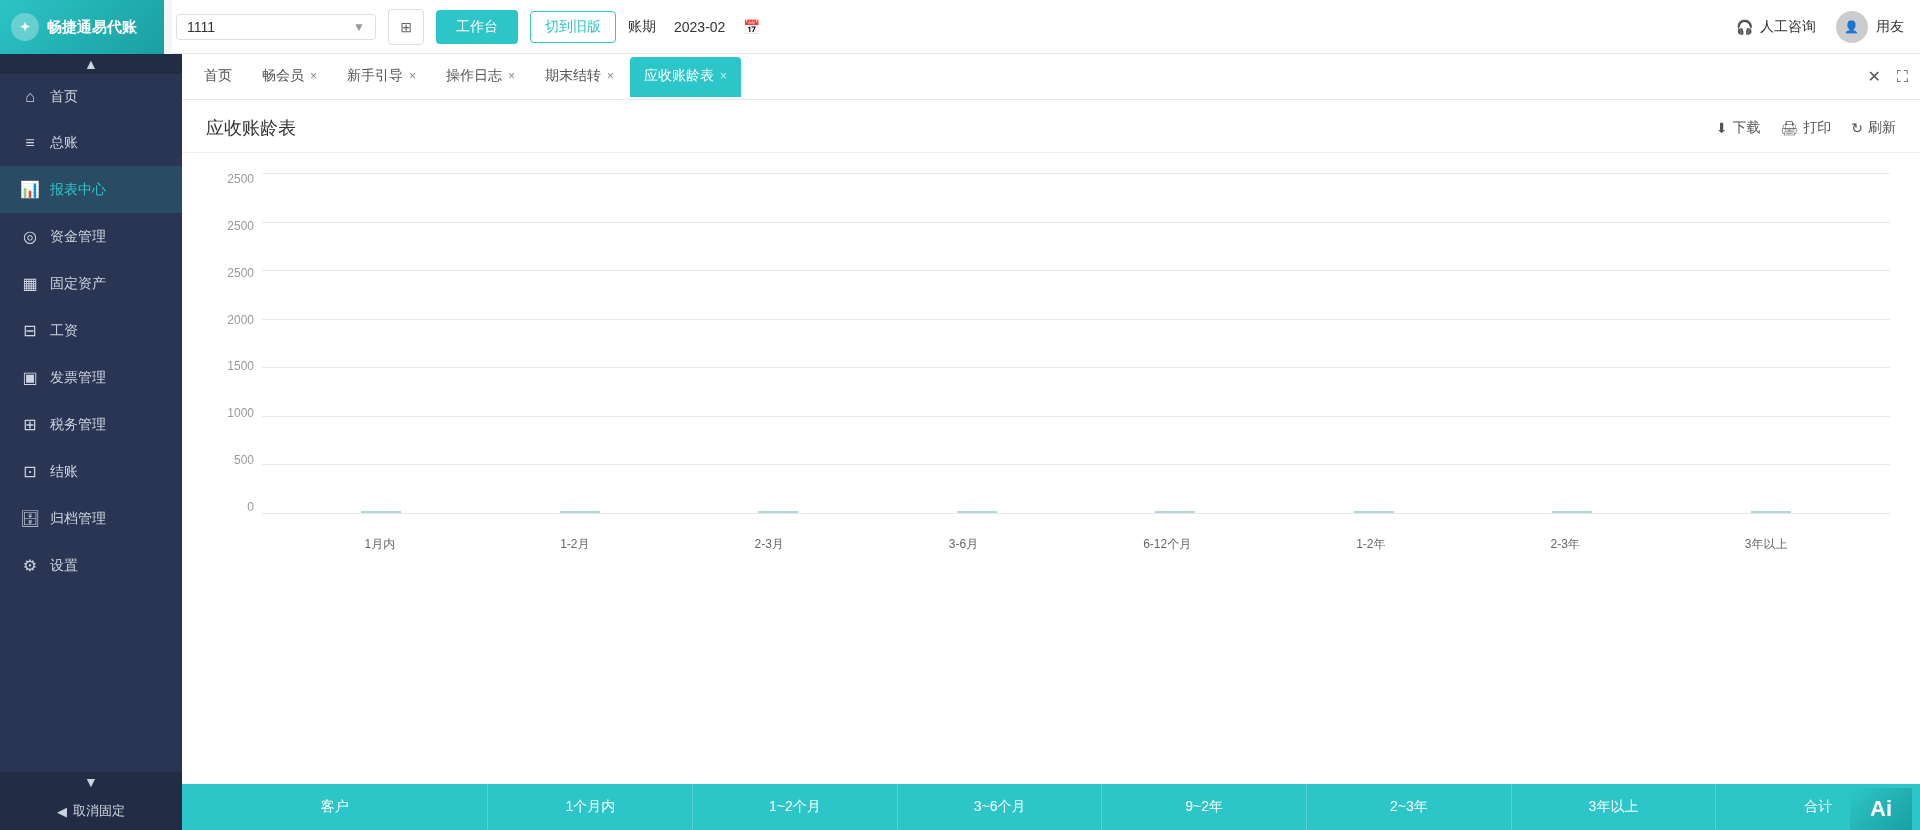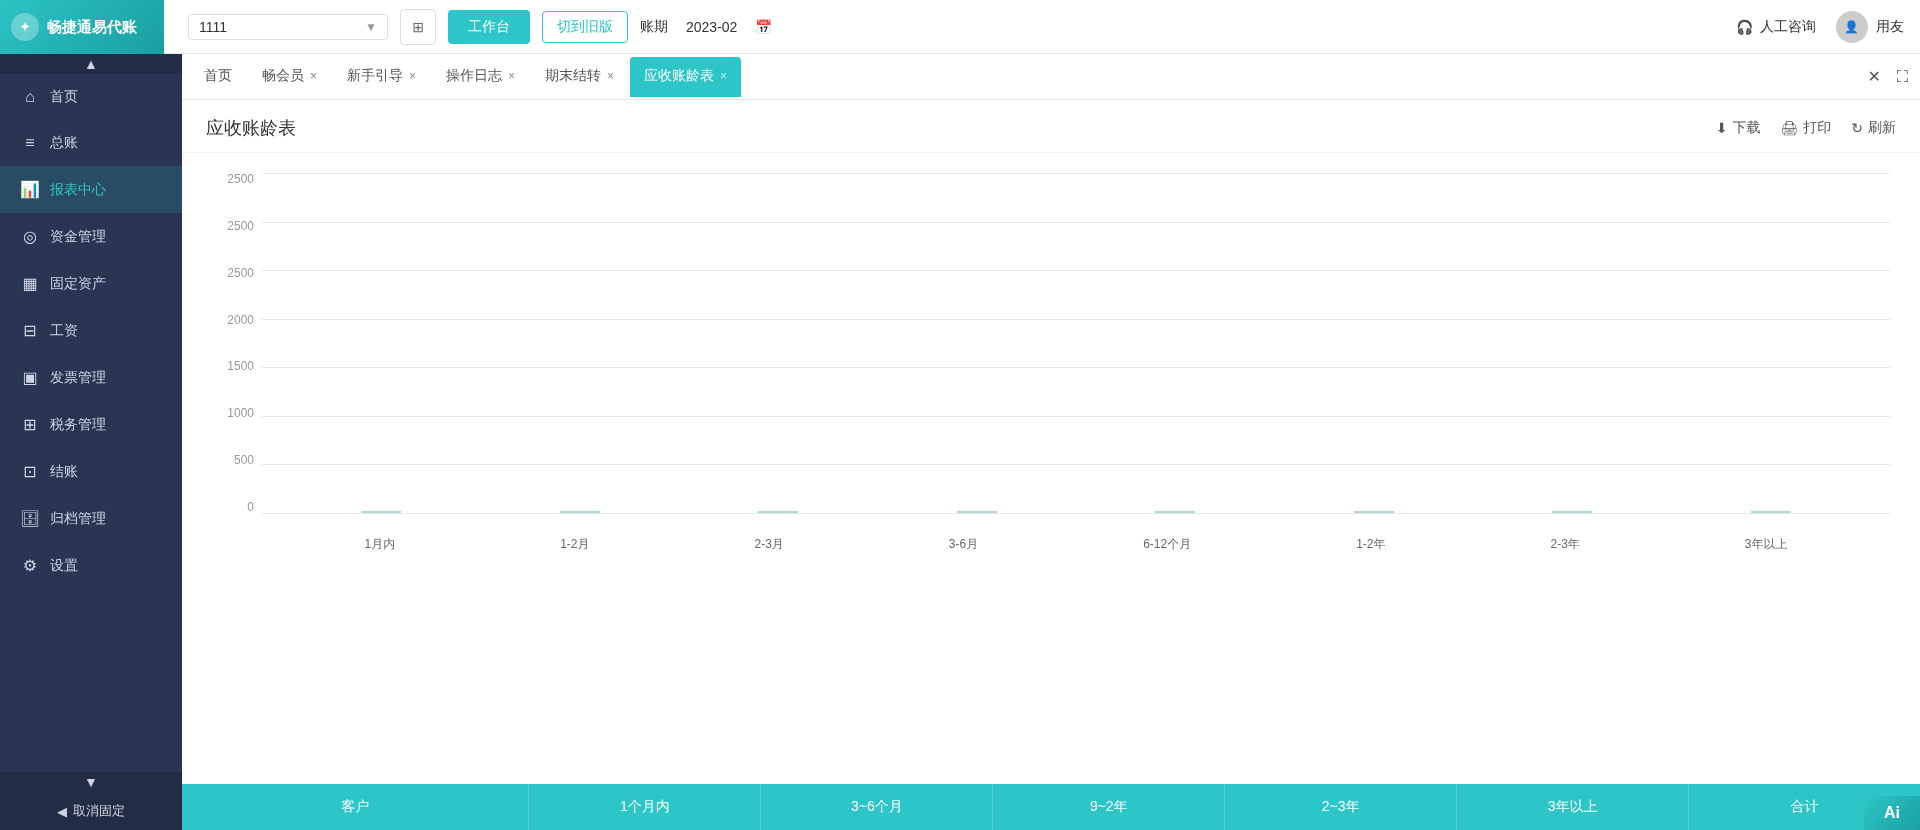--- a/index.html
+++ b/index.html
@@ -341,38 +341,38 @@
       font-size: 14px;
       border-right: 1px solid rgba(255,255,255,0.2);
     }
     .th-cell:last-child { border-right: none; }
     .th-cell.wide { flex: 1.5; }
 
     
     .ai-badge {
       position: fixed;
       bottom: 0;
-      right: 0;
+      right: 8px;
       background: linear-gradient(135deg, #2dc6c8, #1a9fa1);
       color: #fff;
       padding: 8px 20px;
-      font-size: 16px;
+      font-size: 22px;
       font-weight: bold;
       border-radius: 4px 0 0 0;
     }
   </style>
 </head>
 <body>
 
 <div style="display:flex; flex-shrink:0;">
   <div class="logo-area">
     <div class="logo-icon">✦</div>
     <span>畅捷通易代账</span>
   </div>
-  <div class="top-header" style="flex:1; margin-left:0; padding-left:24px;">
+  <div class="top-header" style="flex:1; margin-left:8px; padding-left:4px;">
     <div class="company-selector">
       <span class="company-name">1111</span>
       <span class="chevron-down">▼</span>
     </div>
     <div class="copy-btn">
       <span>⊞</span>
     </div>
     <button class="workbench-btn">工作台</button>
     <button class="switch-btn">切到旧版</button>
     <div class="period-area">
@@ -570,20 +570,23 @@
       </div>
 
       <div class="table-header">
         <div class="th-cell wide">
           <span>客户</span>
         </div>
         <div class="th-cell">
           <span>1个月内</span>
         </div>
         <div class="th-cell">
+          <span>1~2个月</span>
+        </div>
+        <div class="th-cell">
           <span>3~6个月</span>
         </div>
         <div class="th-cell">
           <span>9~2年</span>
         </div>
         <div class="th-cell">
           <span>2~3年</span>
         </div>
         <div class="th-cell">
           <span>3年以上</span>

